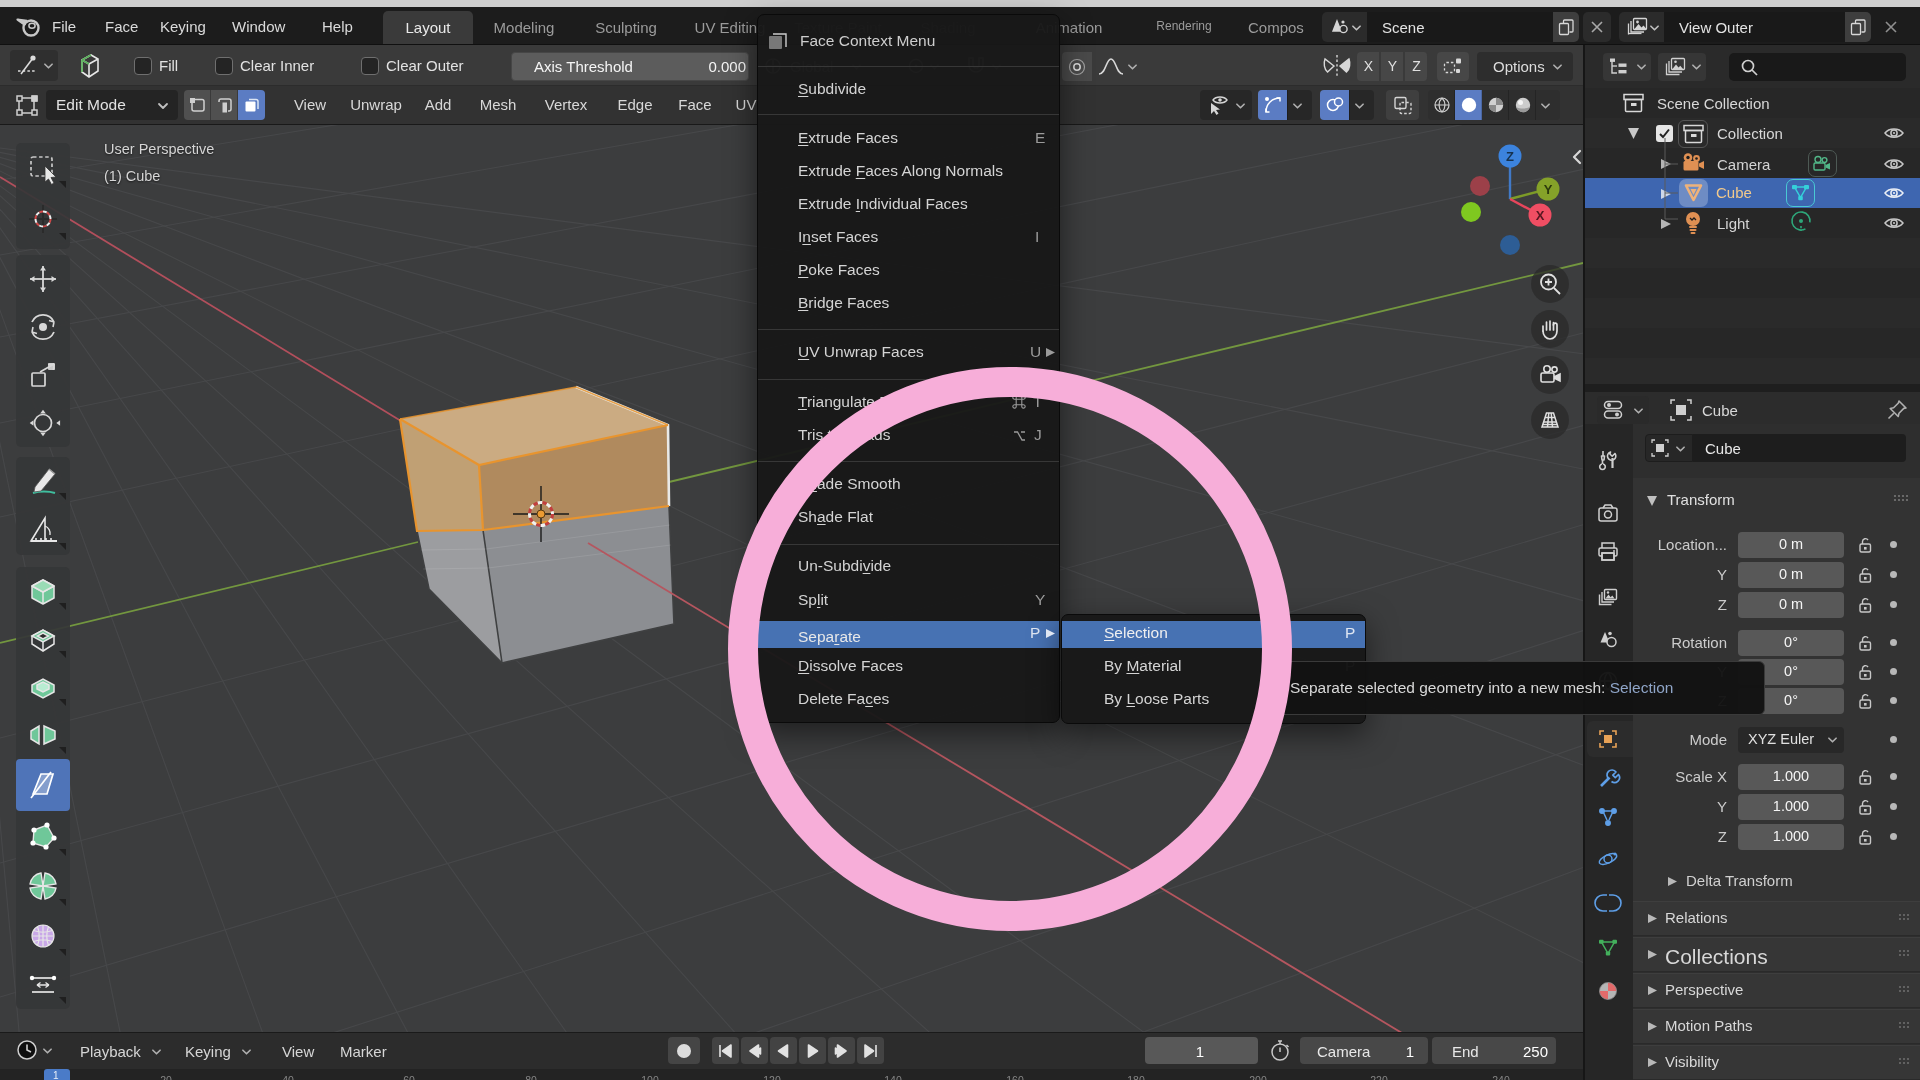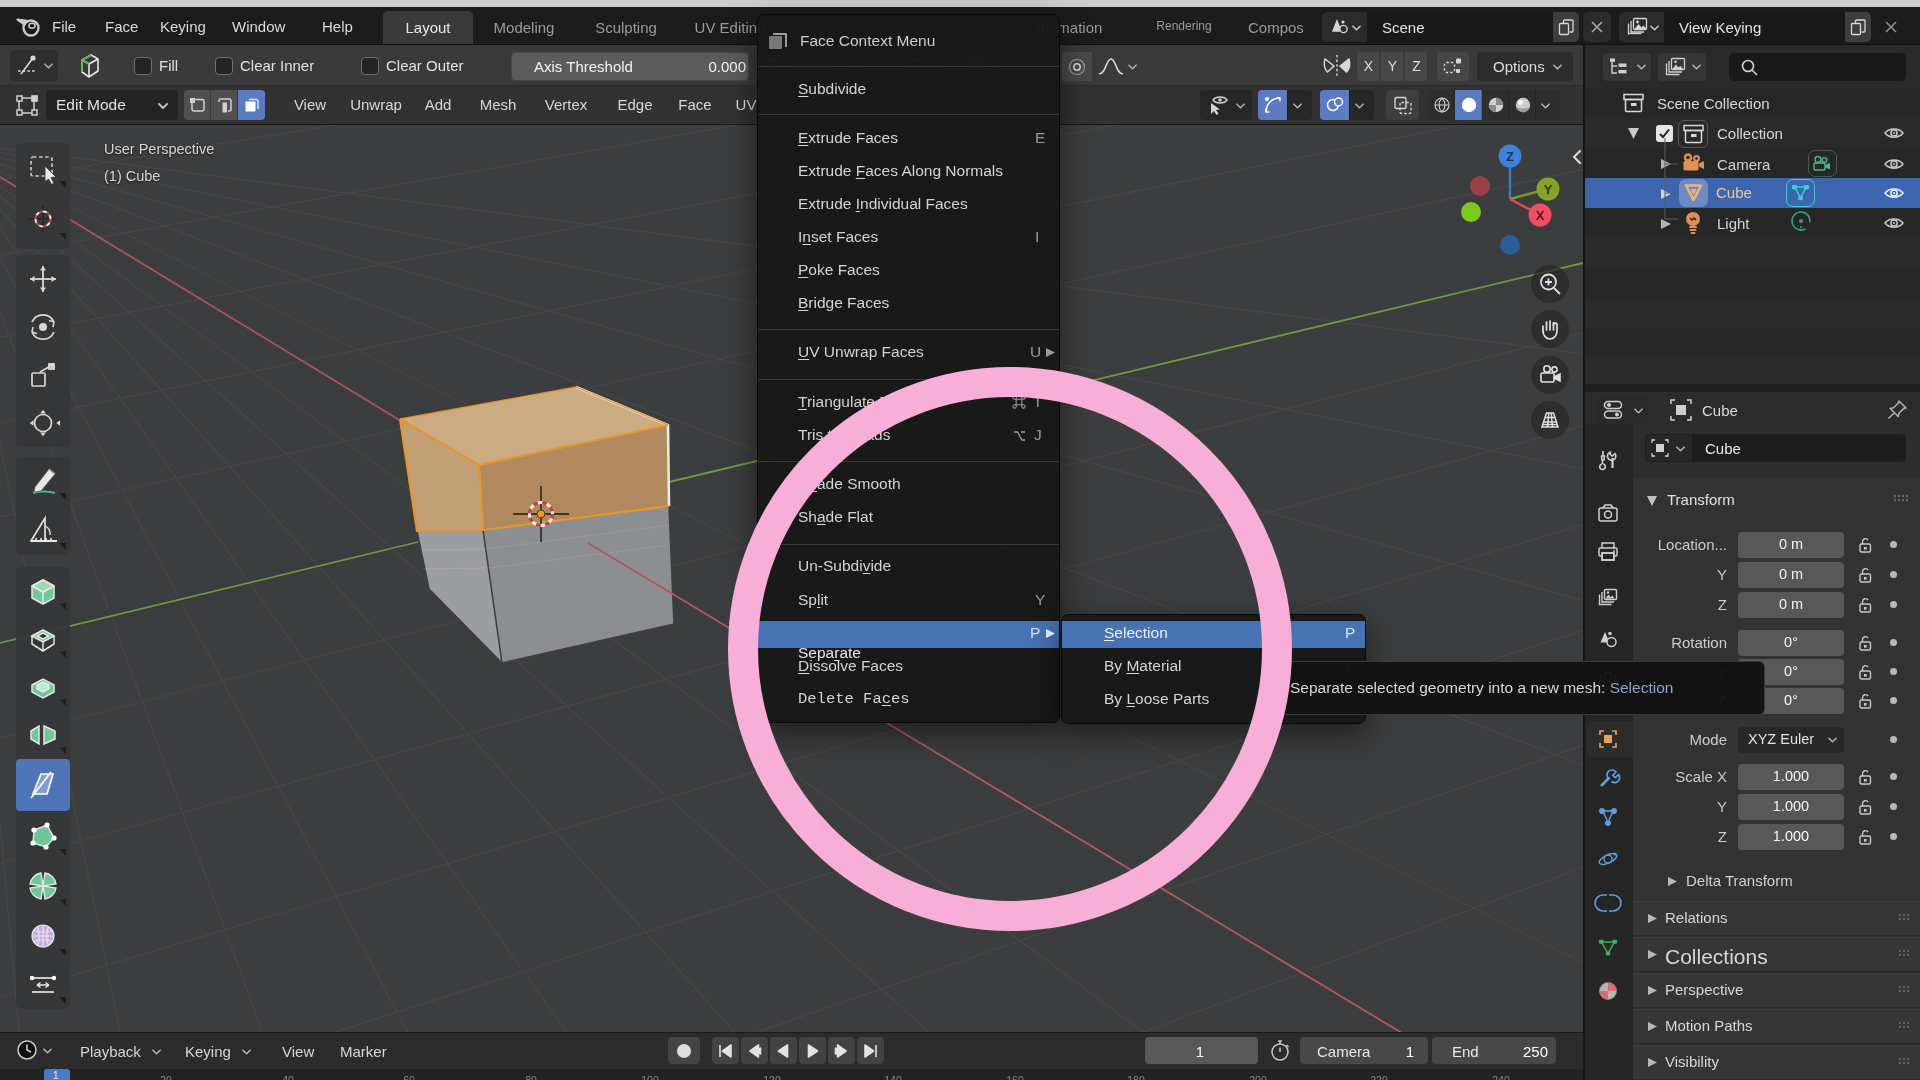--- a/index.html
+++ b/index.html
@@ -67,21 +67,21 @@
 <path d="M2.5 6.5 v11"></path>
       <path d="M2.5 17.5 h13" transform="translate(0,-1)"></path>
 <circle cx="11.5" cy="5" r="1.4" fill="#d5d5d5" stroke="none"></circle>
 <path d="M8.5 12 l4-5 3 3.5 2-2 3 3.5 z" fill="#d5d5d5" stroke="none"></path>
 </g>
   </svg>
 <svg class="ab" style="left:1650px;top:25px" width="9" height="6" viewBox="0 0 10 6">
     <path d="M1 1 L5 5 L9 1" stroke="#c0c0c0" stroke-width="1.8" fill="none" stroke-linecap="round" stroke-linejoin="round"></path>
   </svg>
 <div class="ab" style="left:1664px;top:12px;width:181px;height:30px;background:#191919"></div>
-<div class="txt" style="left:1679px;top:19px;font-size:15px;color:#e3e3e3;">View Keying</div>
+<div class="txt" style="left:1679px;top:19px;font-size:15px;color:#e3e3e3;">View Outer</div>
 <div class="ab" style="left:1845px;top:12px;width:26px;height:30px;background:#3e3e3e;border-radius:0 5px 5px 0"></div>
 <svg class="ab" style="left:1850px;top:19px" width="17" height="17" viewBox="0 0 17 17">
 <g stroke="#d8d8d8" fill="none" stroke-width="1.3">
 <rect x="1.5" y="4.5" width="9" height="11" rx="1"></rect>
 <path d="M5.5 4.5 V2.0 a1 1 0 0 1 1-1 h7.5 a1 1 0 0 1 1 1 V12 a1 1 0 0 1 -1 1 H11.5"></path>
 </g>
   </svg>
 <svg class="ab" style="left:1884px;top:20px" width="14" height="14" viewBox="0 0 14 14">
     <path d="M2 2 L12 12 M12 2 L2 12" stroke="#8f8f8f" stroke-width="1.6"></path>
   </svg>
@@ -1164,27 +1164,27 @@
 <div class="txt" style="left:1013px;top:427px;z-index:51"><svg style="display:inline-block;vertical-align:-1px" width="13" height="12" viewBox="0 0 13 12">
       <path d="M1 2 h3.5 L9 10 h3 M8 2 h4" stroke="#9b9b9b" stroke-width="1.3" fill="none"></path>
     </svg></div>
 <div class="txt" style="left:1034px;top:426px;font-size:15.5px;color:#9b9b9b;z-index:51;">J</div>
 <div class="txt" style="left:798px;top:475px;font-size:15.5px;color:#d4d4d4;z-index:51;">S<u>h</u>ade Smooth</div>
 <div class="txt" style="left:798px;top:508px;font-size:15.5px;color:#d4d4d4;z-index:51;">Sh<u>a</u>de Flat</div>
 <div class="txt" style="left:798px;top:557px;font-size:15.5px;color:#d4d4d4;z-index:51;">Un-Subdi<u>v</u>ide</div>
 <div class="txt" style="left:798px;top:591px;font-size:15.5px;color:#d4d4d4;z-index:51;">Sp<u>l</u>it</div>
 <div class="txt" style="left:1035px;top:591px;font-size:15.5px;color:#9b9b9b;z-index:51;">Y</div>
 <div class="ab" style="left:758px;top:621px;width:301px;height:27px;background:#4772b3;z-index:50"></div>
-<div class="txt" style="left:798px;top:644px;font-size:15.5px;color:#e8e8e8;z-index:51;">Sepa<u>r</u>ate</div>
+<div class="txt" style="left:798px;top:628px;font-size:15.5px;color:#e8e8e8;z-index:51;">Sepa<u>r</u>ate</div>
 <div class="txt" style="left:1030px;top:624px;font-size:15.5px;color:#dfe6f2;z-index:51;">P</div>
 <svg class="ab" style="left:1046px;top:629px;z-index:53;" width="9" height="9">
     <polygon points="0,0 9,4.5 0,9" fill="#dfe6f2"></polygon>
   </svg>
 <div class="txt" style="left:798px;top:657px;font-size:15.5px;color:#d4d4d4;z-index:51;"><u>D</u>issolve Faces</div>
-<div class="txt" style="left:798px;top:690px;font-size:15.5px;color:#d4d4d4;z-index:51;font-family:Liberation Mono, monospace;">Delete Fa<u>c</u>es</div>
+<div class="txt" style="left:798px;top:690px;font-size:15.5px;color:#d4d4d4;z-index:51;">Delete Fa<u>c</u>es</div>
 <div class="ab" style="left:1061px;top:614px;width:305px;height:110px;background:rgba(24,24,24,0.96);border:1px solid #0a0a0a;border-radius:7px;box-shadow:0 10px 30px rgba(0,0,0,0.5);z-index:52"></div>
 <div class="ab" style="left:1062px;top:621px;width:303px;height:27px;background:#4772b3;z-index:53"></div>
 <div class="txt" style="left:1104px;top:624px;font-size:15.5px;color:#f0f0f0;z-index:54"><u>S</u>election</div>
 <div class="txt" style="left:1345px;top:624px;font-size:15.5px;color:#dfe6f2;z-index:54">P</div>
 <div class="txt" style="left:1104px;top:657px;font-size:15.5px;color:#d4d4d4;z-index:54">By <u>M</u>aterial</div>
 <div class="txt" style="left:1104px;top:690px;font-size:15.5px;color:#d4d4d4;z-index:54">By <u>L</u>oose Parts</div>
 <div class="txt" style="left:1345px;top:657px;font-size:15.5px;color:#9b9b9b;z-index:53">P</div>
 <div class="ab" style="left:1268px;top:661px;width:497px;height:54px;background:rgba(18,18,18,0.96);border:1px solid #3a3a3a;border-radius:6px;z-index:55"></div>
 <div class="txt" style="left:1290px;top:679px;font-size:15.5px;color:#d8d8d8;z-index:56">Separate selected geometry into a new mesh: <span style="color:#8fa5c8"> Selection</span></div>
 <svg class="ab" style="left:713px;top:352px;z-index:60" width="594" height="594" viewBox="0 0 594 594">

